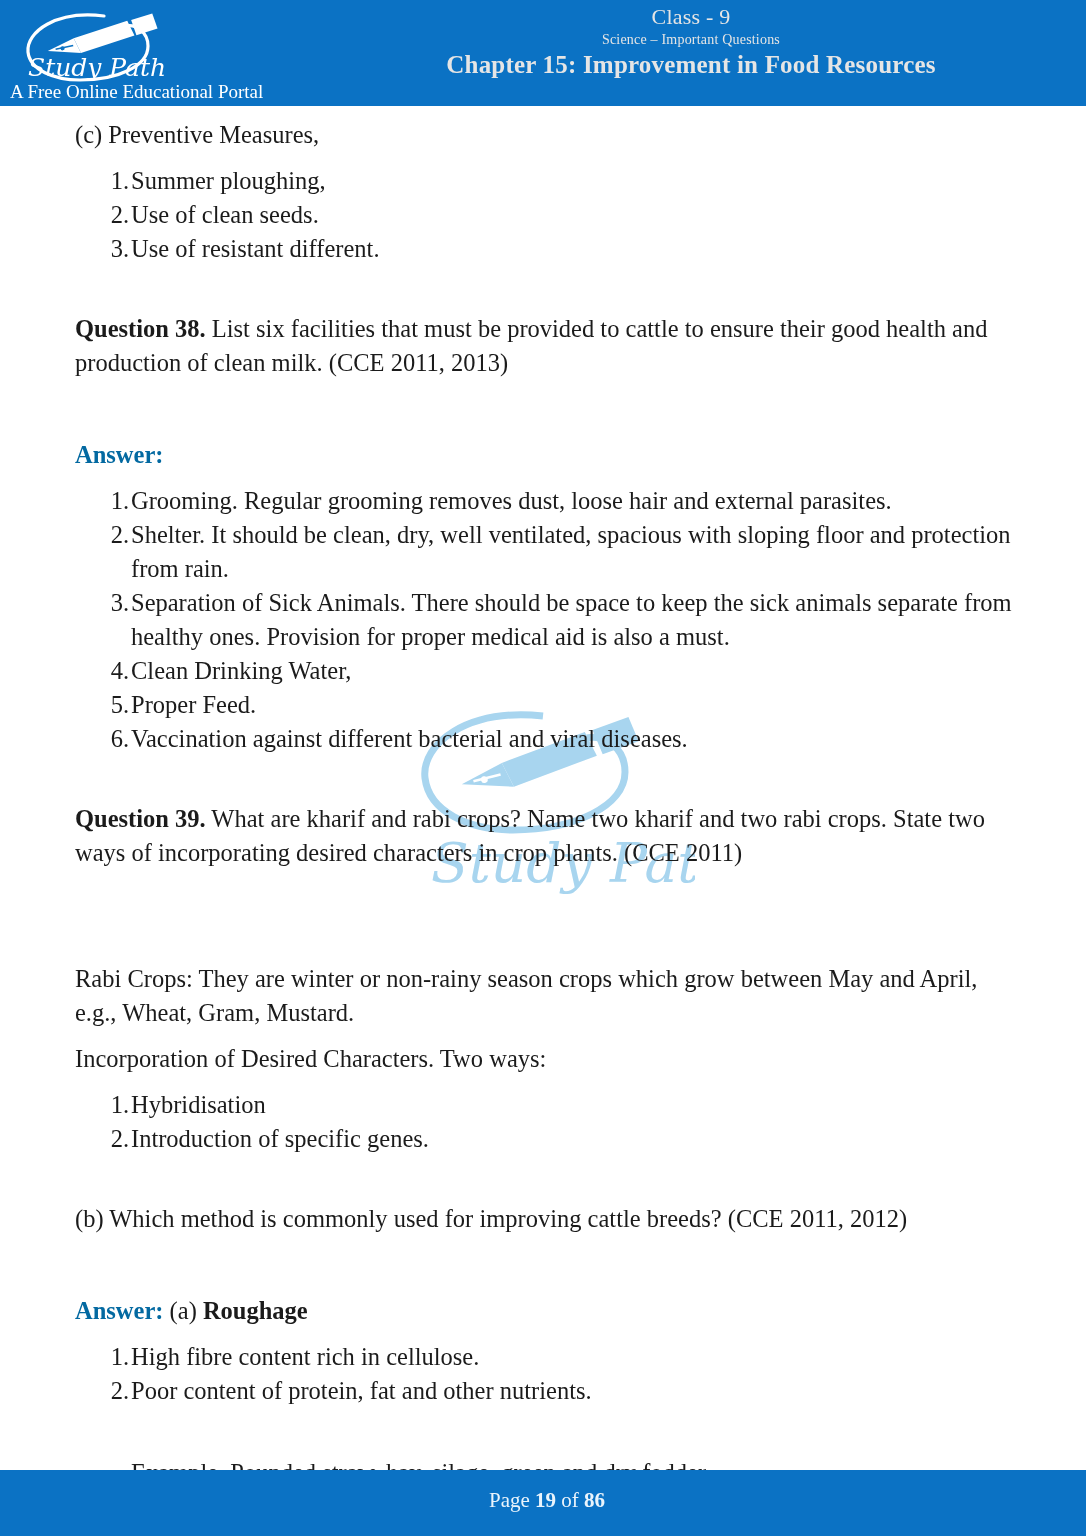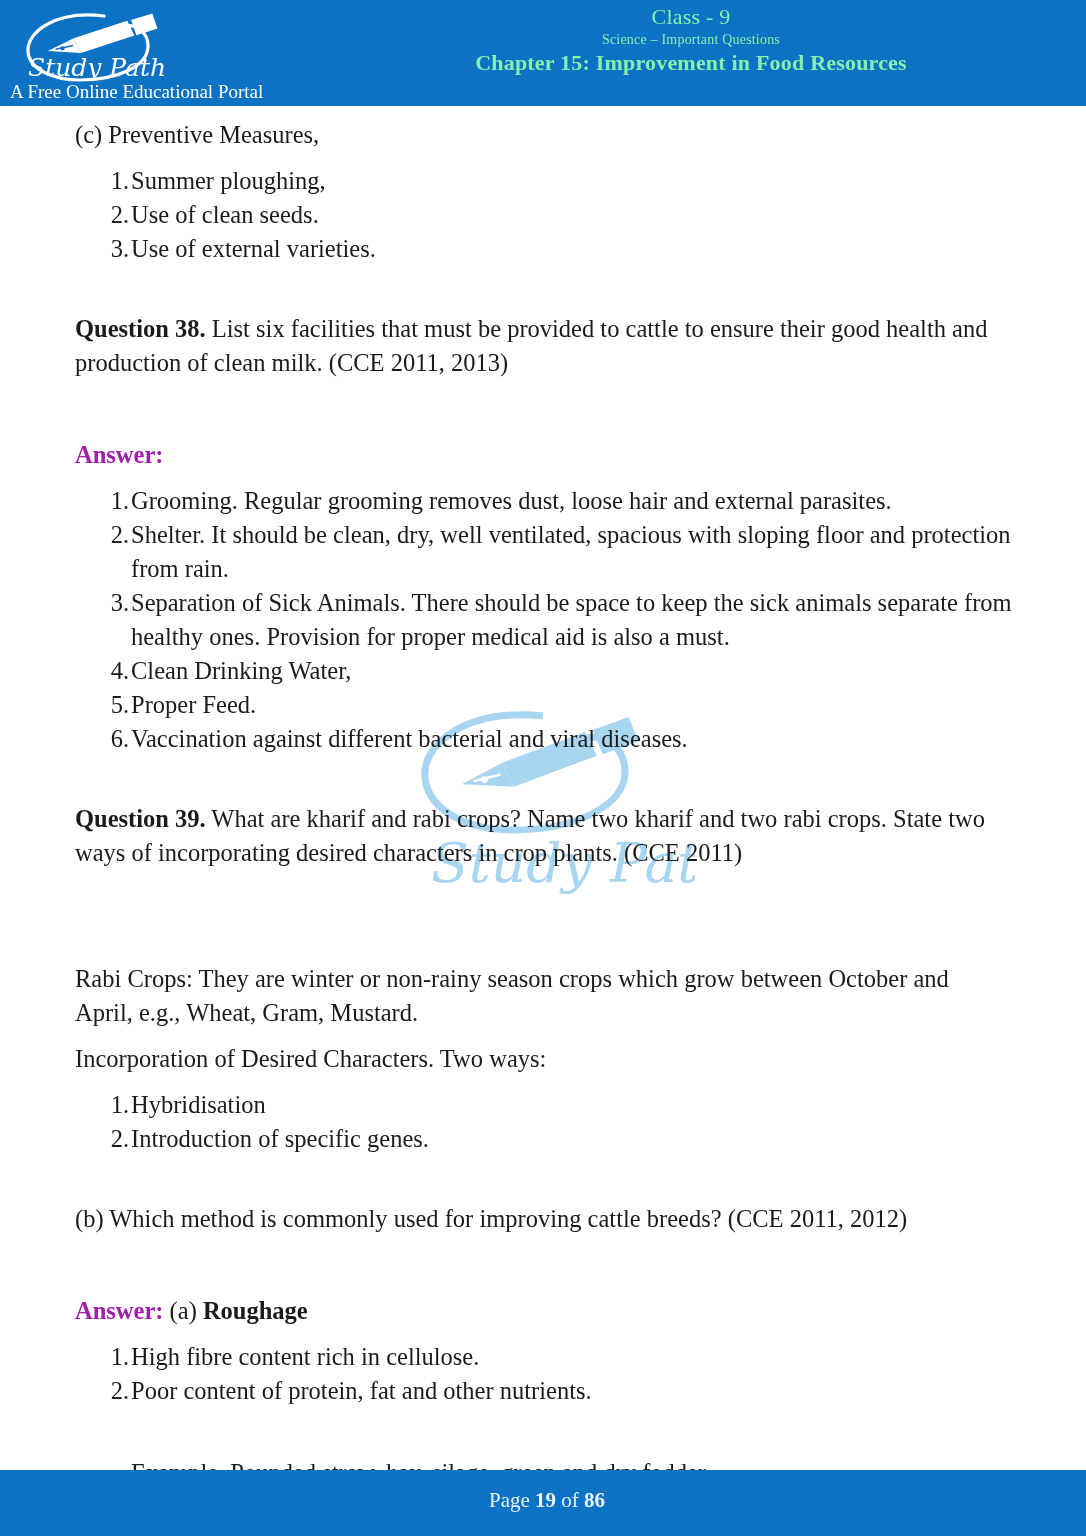--- a/index.html
+++ b/index.html
@@ -32,35 +32,35 @@
     width: 300px;
     height: 100px;
   }
   .header-logo svg { display: block; }
   .header-titles {
     position: absolute;
     left: 296px;
     top: 6px;
     width: 790px;
     text-align: center;
-    color: #86efac;
+    color: #e5e5e5;
     line-height: 1.0;
   }
   .header-line1 {
     font-size: 22px;
     letter-spacing: .2px;
     padding-bottom: 5px;
   }
   .header-line2 {
     font-size: 14px;
     letter-spacing: .2px;
     padding-bottom: 5px;
   }
   .header-line3 {
-    font-size: 22px;
+    font-size: 25px;
     font-weight: bold;
     letter-spacing: .2px;
   }
 
   
   .watermark {
     position: absolute;
     left: 395px;
     top: 700px;
     width: 300px;
@@ -112,21 +112,21 @@
   }
   ol.num-list > li .li-text { display: block; }
   ol.num-list > li .li-sub {
     display: block;
     margin-top: 48px;
   }
 
   .q-label { font-weight: bold; }
   .ans-label {
     font-weight: bold;
-    color: #a21caf;
+    color: #0369a1;
   }
   .bold { font-weight: bold; }
 
   
   .footer-bar {
     position: absolute;
     left: 0;
     top: 1470px;
     width: 1086px;
     height: 66px;
@@ -198,21 +198,21 @@
       <li>
         <span class="marker">1.</span>
         <span class="li-text">Summer ploughing,</span>
       </li>
       <li>
         <span class="marker">2.</span>
         <span class="li-text">Use of clean seeds.</span>
       </li>
       <li>
         <span class="marker">3.</span>
-        <span class="li-text">Use of external varieties.</span>
+        <span class="li-text">Use of resistant different.</span>
       </li>
     </ol>
 
     <div class="spacer-lg"></div>
 
     <p class="para">
       <span class="q-label">Question 38.</span><span> List six facilities that must be provided to cattle to ensure their good health and production of clean milk. (CCE 2011, 2013)</span>
     </p>
 
     <div class="spacer-lg"></div>
@@ -252,21 +252,21 @@
 
     <p class="para">
       <span class="q-label">Question 39.</span><span> What are kharif and rabi crops? Name two kharif and two rabi crops. State two ways of incorporating desired characters in crop plants. (CCE 2011)</span>
     </p>
 
     <div class="spacer-lg"></div>
 
 
     <div class="spacer-lg"></div>
 
-    <p class="para">Rabi Crops: They are winter or non-rainy season crops which grow between October and April, e.g., Wheat, Gram, Mustard.</p>
+    <p class="para">Rabi Crops: They are winter or non-rainy season crops which grow between May and April, e.g., Wheat, Gram, Mustard.</p>
     <p class="para">Incorporation of Desired Characters. Two ways:</p>
 
     <ol class="num-list">
       <li>
         <span class="marker">1.</span>
         <span class="li-text">Hybridisation</span>
       </li>
       <li>
         <span class="marker">2.</span>
         <span class="li-text">Introduction of specific genes.</span>

